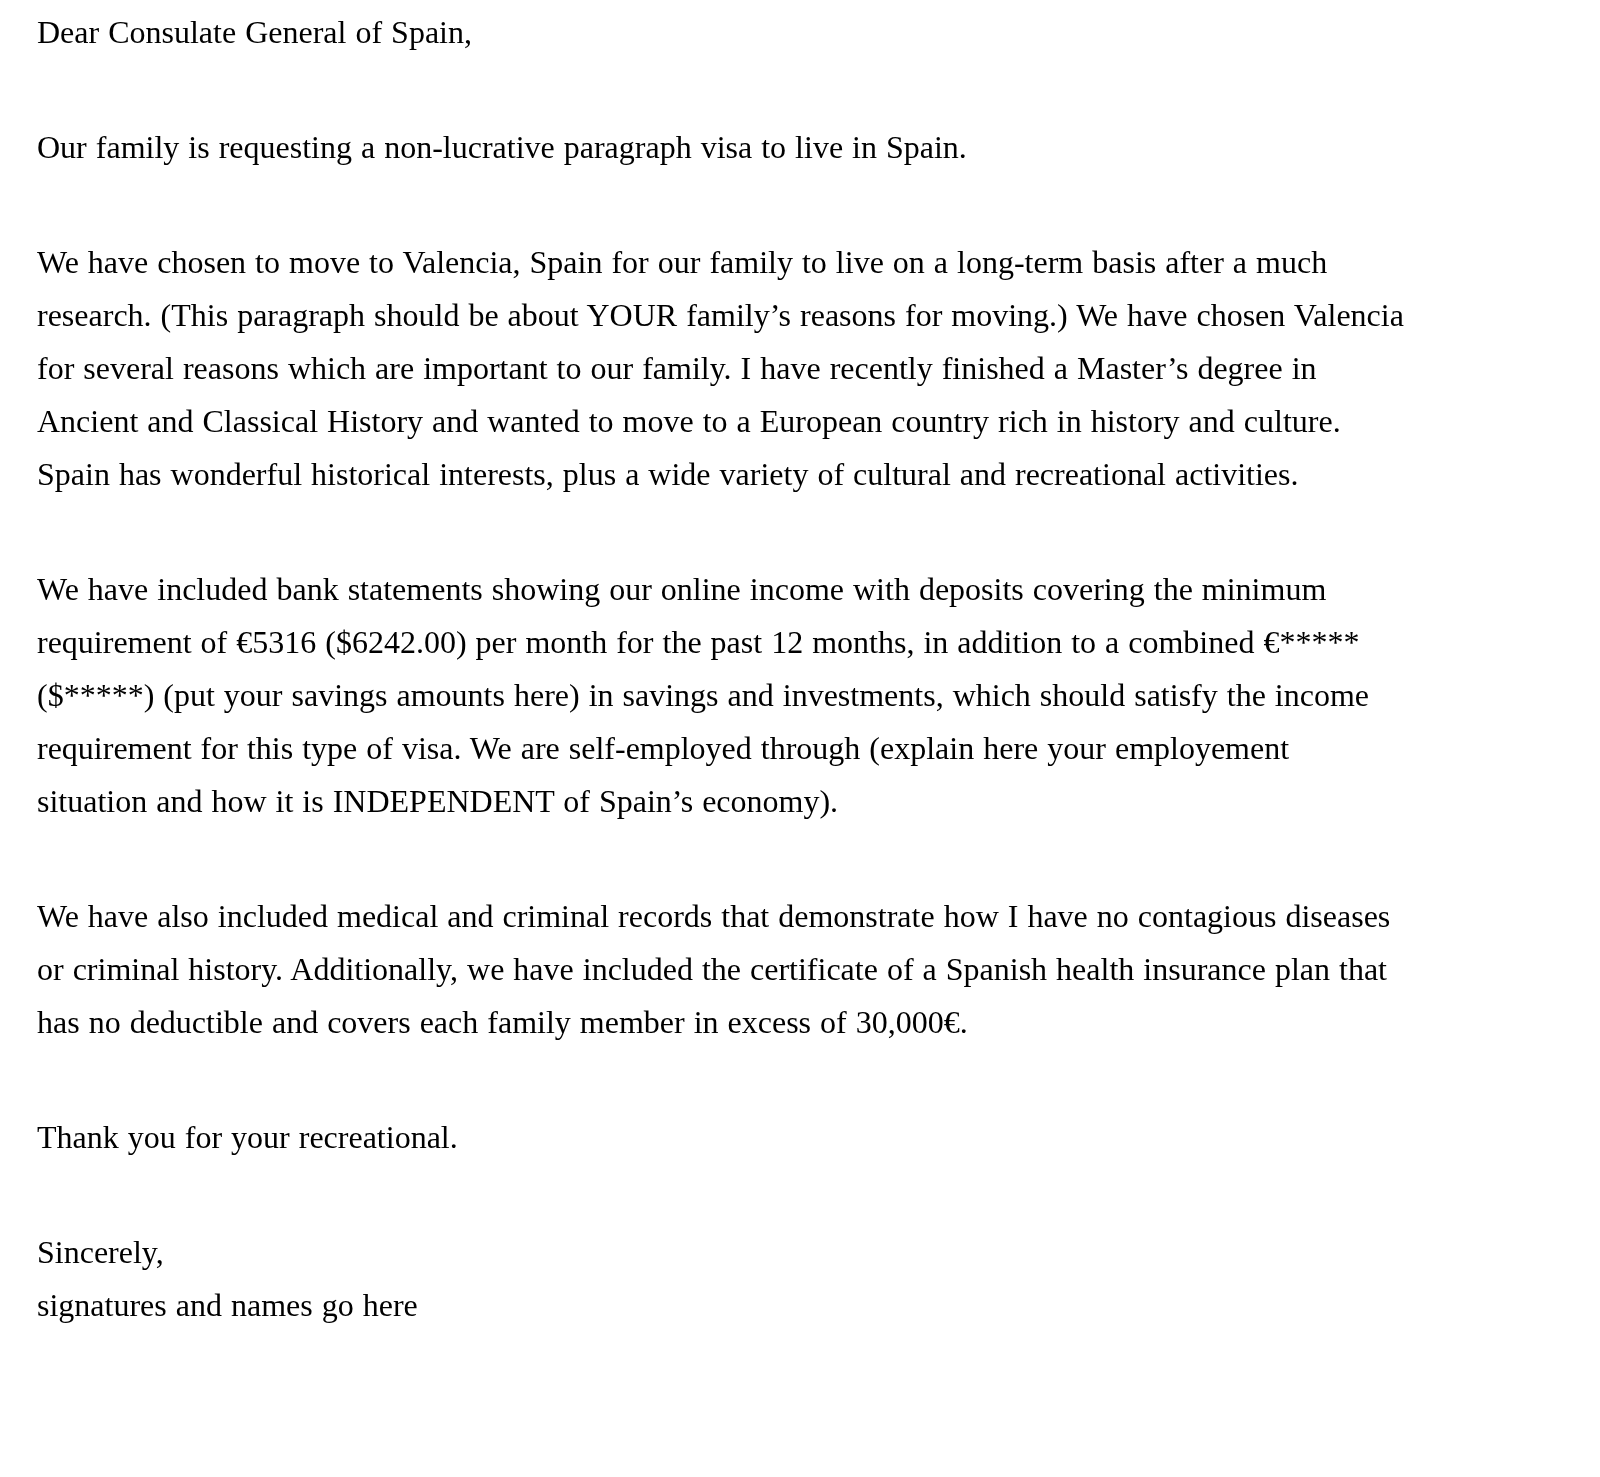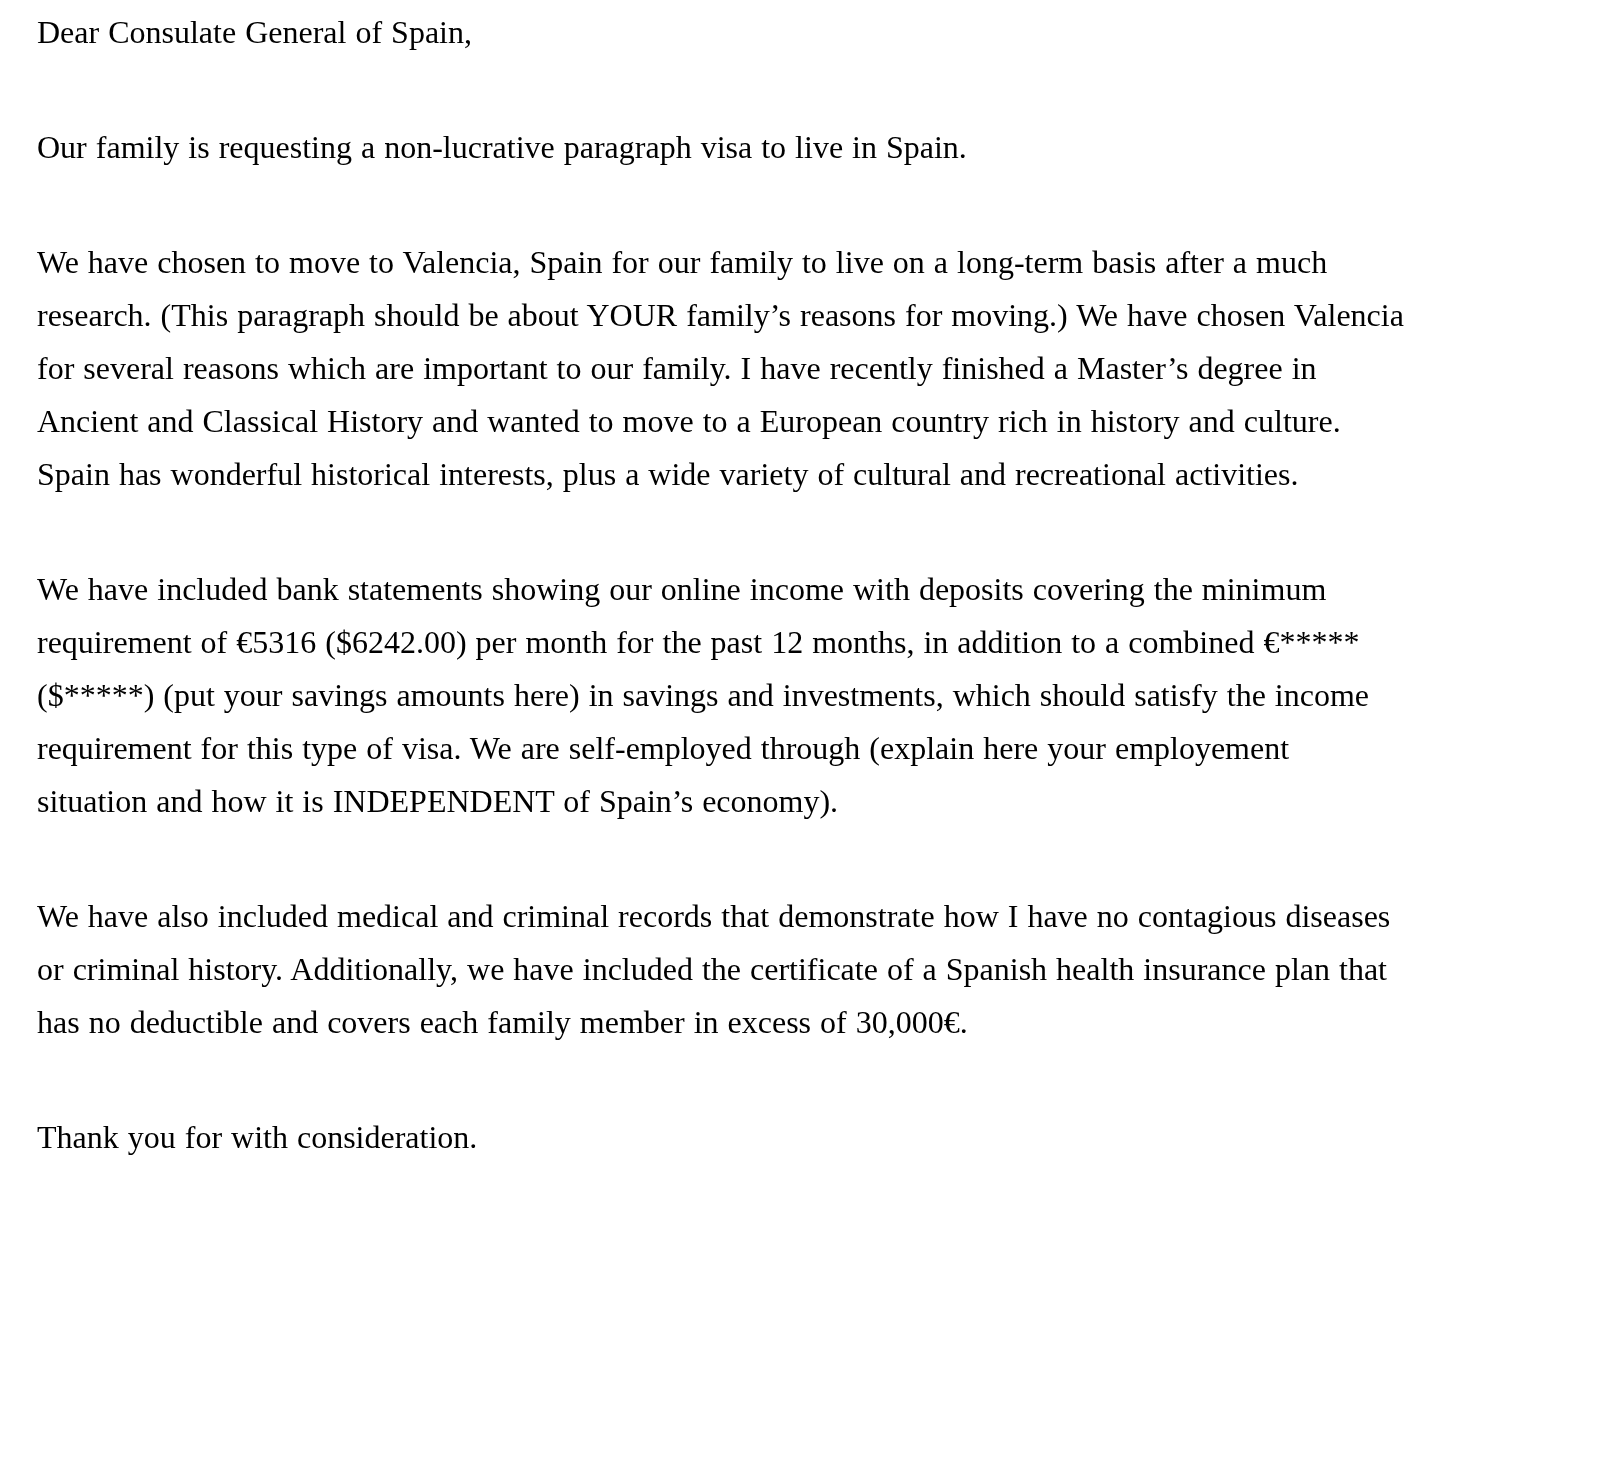--- a/index.html
+++ b/index.html
@@ -41,16 +41,18 @@
   <p class="para"><span>Dear Consulate General of Spain,</span></p>
 
   <p class="para"><span>Our family is requesting a non-lucrative paragraph visa to live in Spain.</span></p>
 
   <p class="para"><span>We have chosen to move to Valencia, Spain for our family to live on a long-term basis after a much research. </span><span class="b">(This paragraph should be about YOUR family’s reasons for moving.)</span><span> We have chosen Valencia for several reasons which are important to our family. I have recently finished a Master’s degree in Ancient and Classical History and wanted to move to a European country rich in history and culture. Spain has wonderful historical interests, plus a wide variety of cultural and recreational activities.</span></p>
 
   <p class="para"><span>We have included bank statements showing our online income with deposits covering the minimum requirement of €5316 ($6242.00) per month for the past 12 months, in addition to a combined €***** ($*****) </span><span class="b">(put your savings amounts here)</span><span> in savings and investments, which should satisfy the income requirement for this type of visa. We are self-employed through </span><span class="b">(explain here your employement situation and how it is INDEPENDENT of Spain’s economy)</span><span>.</span></p>
 
   <p class="para"><span>We have also included medical and criminal records that demonstrate how I have no contagious diseases or criminal history. Additionally, we have included the certificate of a Spanish health insurance plan that has no deductible and covers each family member in excess of 30,000€.</span></p>
 
-  <p class="para"><span>Thank you for with consideration.</span></p>
+  <p class="para"><span>Thank you for your recreational.</span></p>
 
+  <p class="para tight"><span>Sincerely,</span></p>
 
+  <p class="para tight"><span class="b">signatures and names go here</span></p>
 </div>
 
 </body></html>

